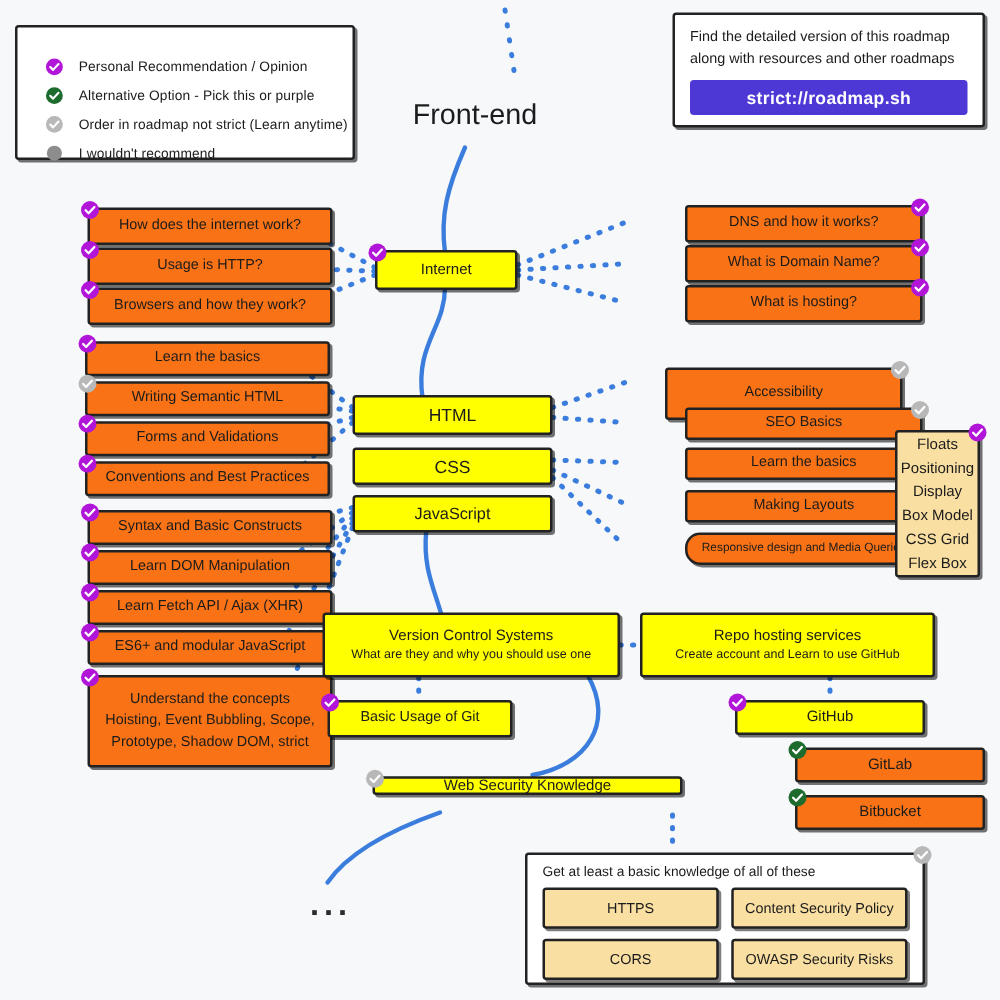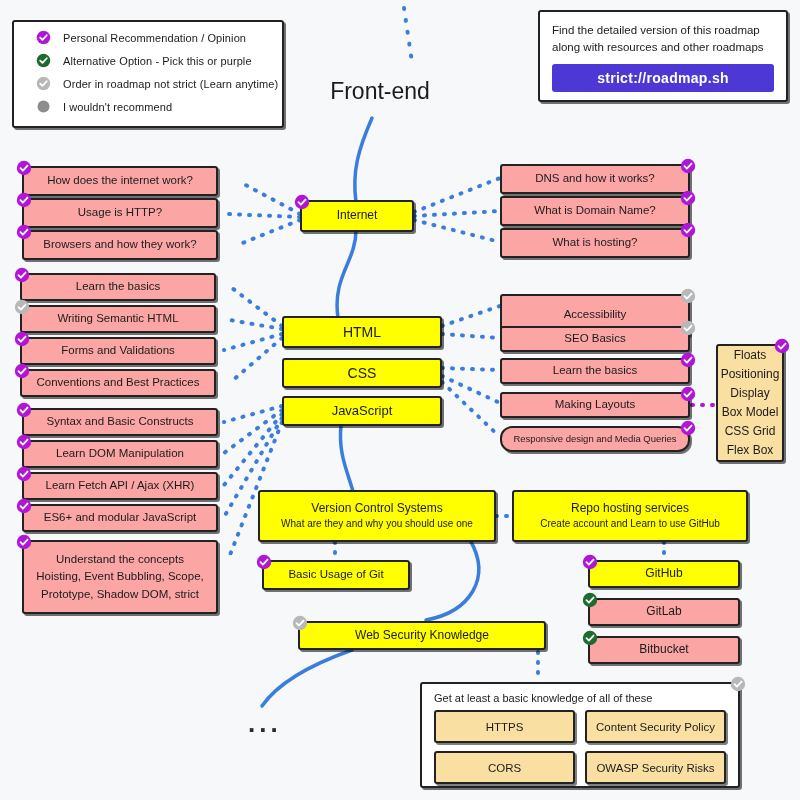--- a/index.html
+++ b/index.html
@@ -24,41 +24,41 @@
     flex-direction:column;
     align-items:center;
     justify-content:center;
     text-align:center;
     color:#1b1b1b;
     box-shadow:2px 2px 0 rgba(0,0,0,.55);
     z-index:3;
   }
   .node .line1{line-height:1.15;}
   .node .line2{line-height:1.2;font-size:10px;margin-top:2px;}
-  .tan{background:#fca5a5;}
+  .tan{background:#f97316;margin-left:48px;}
   .yellow{background:#ffff00;}
 
   
   .badge{
     position:absolute;
     width:16px;height:16px;
     border-radius:50%;
     z-index:6;
     display:flex;align-items:center;justify-content:center;
   }
   .badge svg{width:16px;height:16px;display:block;}
   .badge.tl{left:-8px;top:-8px;}
   .badge.tr{right:-8px;top:-8px;}
 
   
   #legend{
     position:absolute;left:12px;top:20px;width:272px;height:108px;
     background:#fff;border:2px solid #222;border-radius:3px;
     box-shadow:2px 2px 0 rgba(0,0,0,.55);
-    padding:4px 0 0 0;box-sizing:border-box;z-index:5;
+    padding:20px 0 0 0;box-sizing:border-box;z-index:5;
   }
   .legend-row{display:flex;align-items:center;height:23px;padding-left:22px;}
   .legend-row .dot{width:15px;height:15px;margin-right:12px;flex:0 0 auto;}
   .legend-row .txt{font-size:11px;color:#1b1b1b;letter-spacing:.1px;}
 
   
   #promo{
     position:absolute;left:538px;top:10px;width:250px;height:92px;
     background:#fff;border:2px solid #222;border-radius:3px;
     box-shadow:2px 2px 0 rgba(0,0,0,.55);
@@ -366,21 +366,21 @@
         <svg viewBox="0 0 20 20">
           <circle cx="10" cy="10" r="9" fill="#b116d8"></circle>
           <path d="M5.6 10.2 L8.6 13.2 L14.4 7" stroke="#fff" stroke-width="2.3" fill="none" stroke-linecap="round" stroke-linejoin="round"></path>
         </svg>
       </span>
     <span class="line1">Understand the concepts</span>
     <span class="line1" style="margin-top:4px;">Hoisting, Event Bubbling, Scope,</span>
     <span class="line1" style="margin-top:4px;">Prototype, Shadow DOM, strict</span>
   </div>
 
-  <div class="node tan" style="left:500px;top:294px;width:190px;height:42px;font-size:11.5px;">
+  <div class="node tan" style="left:484px;top:294px;width:190px;height:42px;font-size:11.5px;">
     <span class="badge tr">
         <svg viewBox="0 0 20 20">
           <circle cx="10" cy="10" r="9" fill="#b8b8b8"></circle>
           <path d="M5.6 10.2 L8.6 13.2 L14.4 7" stroke="#fff" stroke-width="2.3" fill="none" stroke-linecap="round" stroke-linejoin="round"></path>
         </svg>
       </span>
     <span class="line1">Accessibility</span>
   </div>
   <div class="node tan" style="left:500px;top:326px;width:190px;height:26px;font-size:11.5px;">
     <span class="badge tr">
@@ -475,21 +475,21 @@
   <div class="node tan" style="left:588px;top:636px;width:152px;height:28px;font-size:12px;">
     <span class="badge tl">
         <svg viewBox="0 0 20 20">
           <circle cx="10" cy="10" r="9" fill="#1e6b2e"></circle>
           <path d="M5.6 10.2 L8.6 13.2 L14.4 7" stroke="#fff" stroke-width="2.3" fill="none" stroke-linecap="round" stroke-linejoin="round"></path>
         </svg>
       </span>
     <span class="line1">Bitbucket</span>
   </div>
 
-  <div class="node yellow" style="left:298px;top:621px;width:248px;height:29px;font-size:12px;">
+  <div class="node yellow" style="left:298px;top:621px;width:248px;height:15px;font-size:12px;">
     <span class="badge tl">
         <svg viewBox="0 0 20 20">
           <circle cx="10" cy="10" r="9" fill="#b8b8b8"></circle>
           <path d="M5.6 10.2 L8.6 13.2 L14.4 7" stroke="#fff" stroke-width="2.3" fill="none" stroke-linecap="round" stroke-linejoin="round"></path>
         </svg>
       </span>
     <span class="line1">Web Security Knowledge</span>
   </div>
 
   <div class="group" style="left:420px;top:682px;width:320px;height:106px;">

